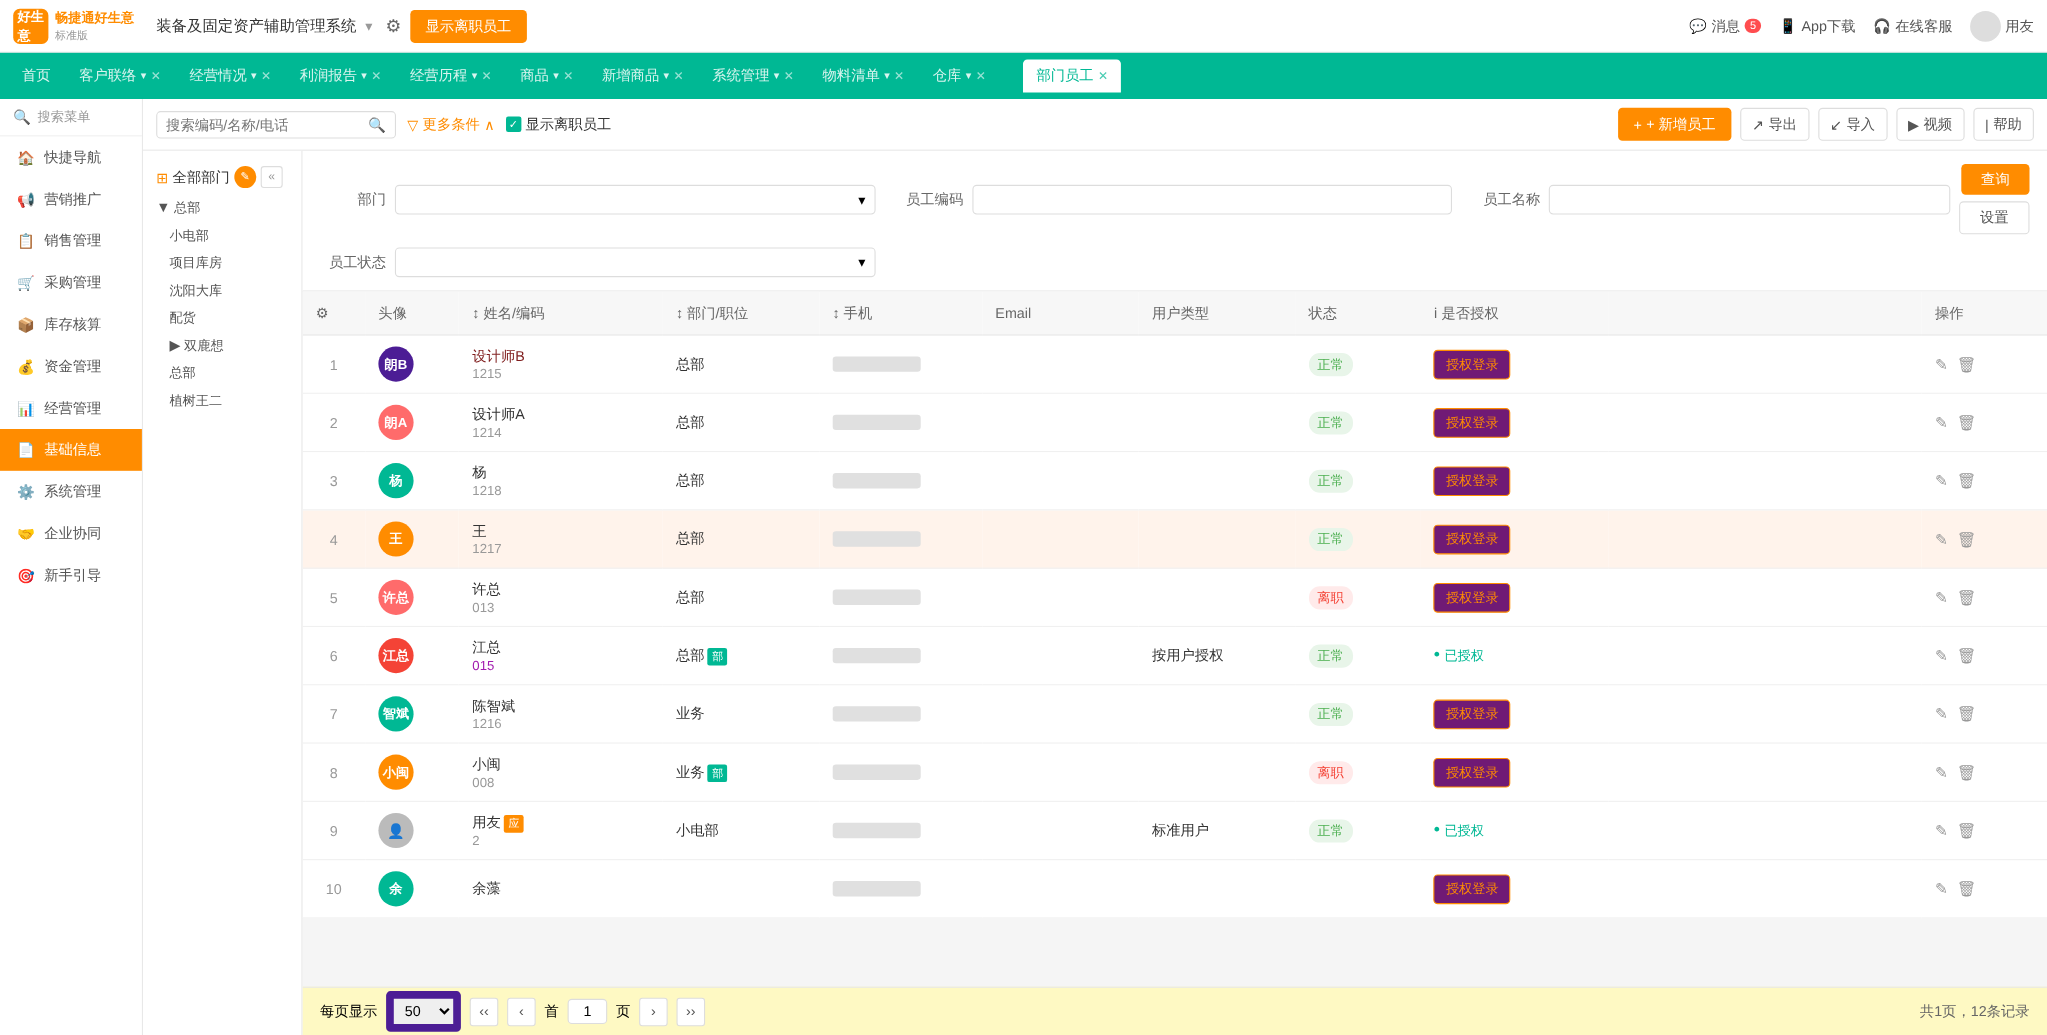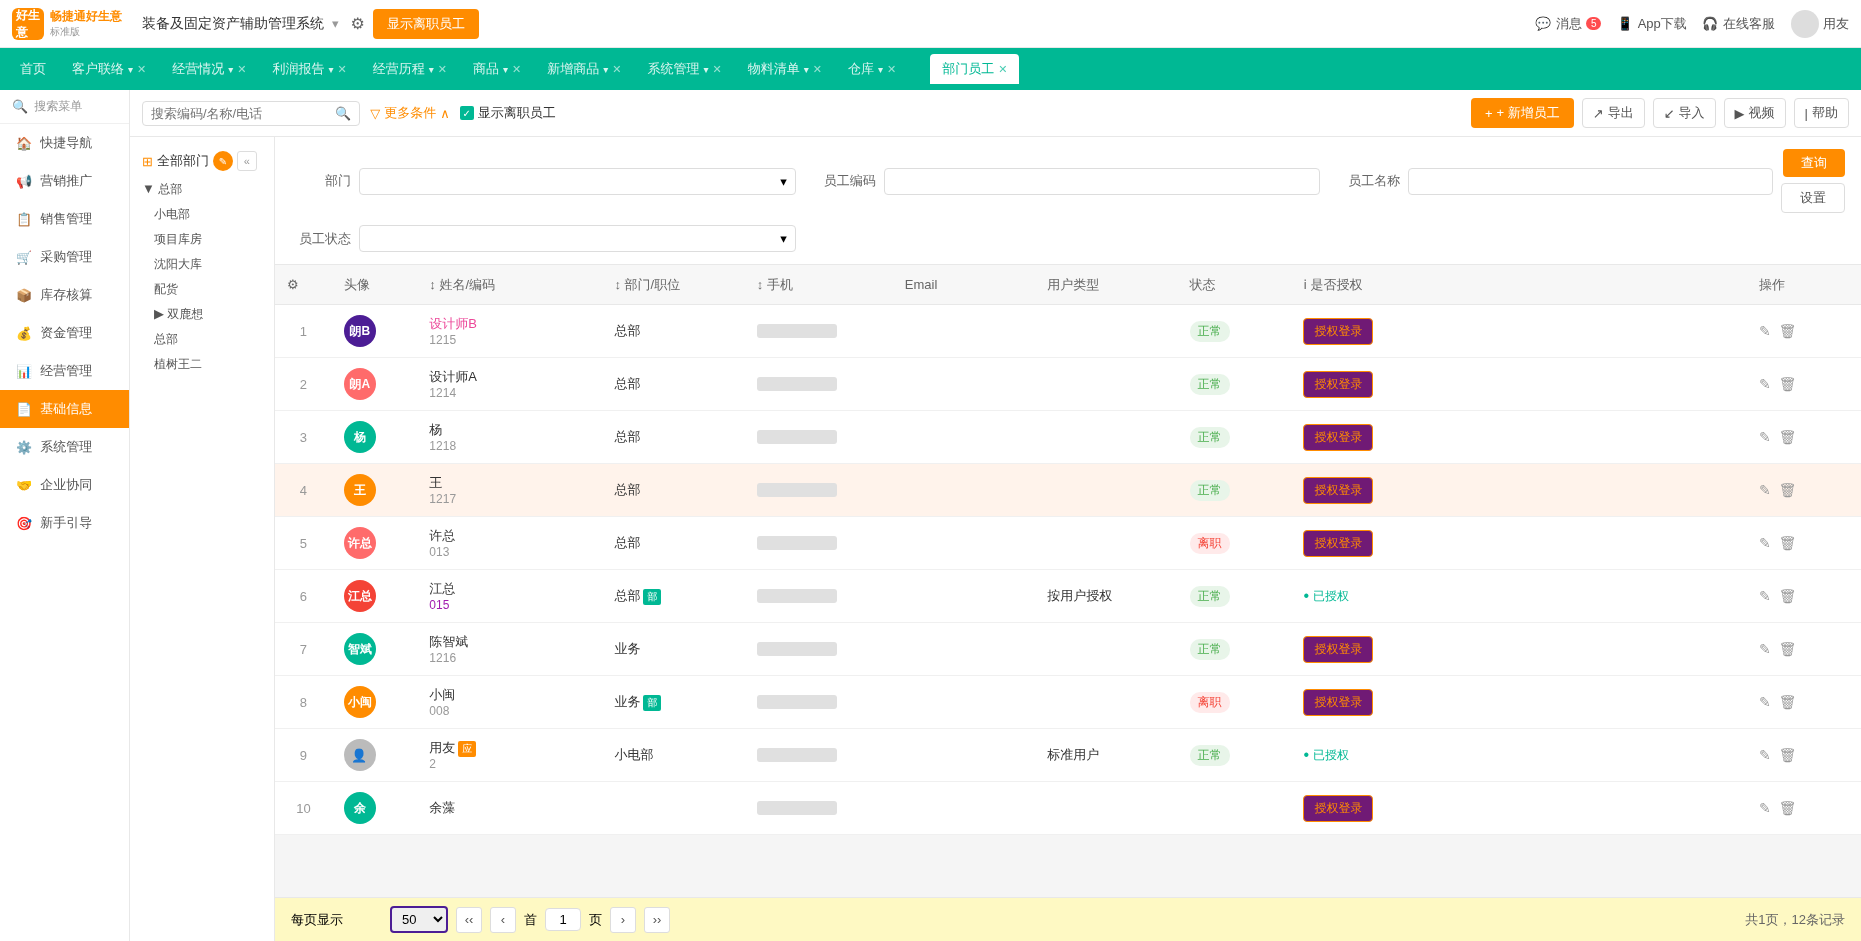--- a/index.html
+++ b/index.html
@@ -84,21 +84,21 @@
     .authorized { color: #00b894; font-size: 12px; display: flex; align-items: center; gap: 4px; }
     .authorized::before { content: "•"; font-size: 16px; }
     .action-icons { display: flex; gap: 8px; align-items: center; }
     .action-icon { color: #999; cursor: pointer; font-size: 14px; }
     .blurred-text { display: inline-block; background: #e0e0e0; border-radius: 3px; color: transparent; user-select: none; height: 14px; width: 80px; }
     .dept-tag { display: inline-block; background: #00b894; color: #fff; border-radius: 2px; padding: 1px 4px; font-size: 10px; margin-left: 3px; }
     .num-badge { display: inline-block; background: #ff8c00; color: #fff; border-radius: 2px; padding: 1px 4px; font-size: 10px; margin-left: 3px; }
 
     
     .pagination { height: 44px; background: #fef9c3; border-top: 1px solid #e8e8e8; display: flex; align-items: center; padding: 0 16px; flex-shrink: 0; gap: 8px; }
-    .page-select { border: 2px solid #4c1d95; border-radius: 4px; padding: 3px 6px; font-size: 13px; margin-left: 39px; }
+    .page-select { border: 7px solid #4c1d95; border-radius: 4px; padding: 3px 6px; font-size: 13px; }
     .page-btn { border: 1px solid #ddd; background: #fff; border-radius: 3px; width: 26px; height: 26px; display: flex; align-items: center; justify-content: center; cursor: pointer; color: #555; }
     .page-input { border: 1px solid #ddd; border-radius: 4px; padding: 3px 6px; width: 36px; text-align: center; font-size: 13px; }
     .total-info { color: #666; font-size: 13px; margin-left: auto; }
 
     
     .right-content { flex: 1; display: flex; flex-direction: column; overflow: hidden; }
   </style>
 </head>
 <body>
 
@@ -365,21 +365,21 @@
                   <th style="width:80px;">操作</th>
                 </tr>
               </thead>
               <tbody id="table-body">
               <tr>
                     <td style="text-align: center; color: rgb(153, 153, 153);">1</td>
                     <td>
                       <div class="avatar-circle" style="background: #4c1d95; font-size: 12px;">朗B</div>
                     </td>
                     <td>
-                      <div style="font-size:13px;color:#ec4899;">设计师B</div>
+                      <div style="font-size:13px;color:#7f1d1d;">设计师B</div>
                       <div style="font-size:12px;color:#999;">1215</div>
                     </td>
                     <td>总部</td>
                     <td><span class="blurred-text">&nbsp;&nbsp;&nbsp;&nbsp;&nbsp;&nbsp;&nbsp;&nbsp;&nbsp;&nbsp;&nbsp;&nbsp;</span></td>
                     <td></td>
                     <td></td>
                     <td><span class="status-badge status-normal">正常</span></td>
                     <td><button class="auth-btn">授权登录</button></td>
                     <td></td>
                     <td>

